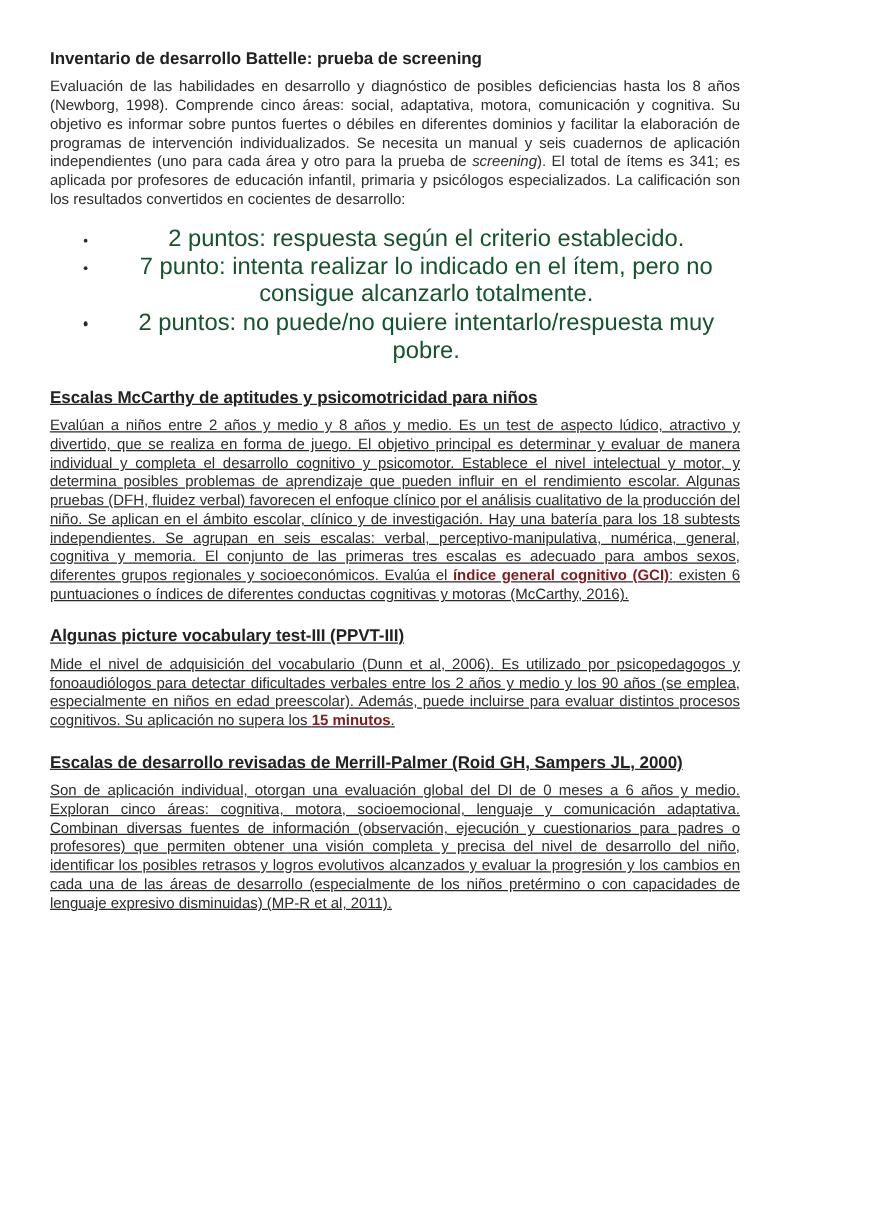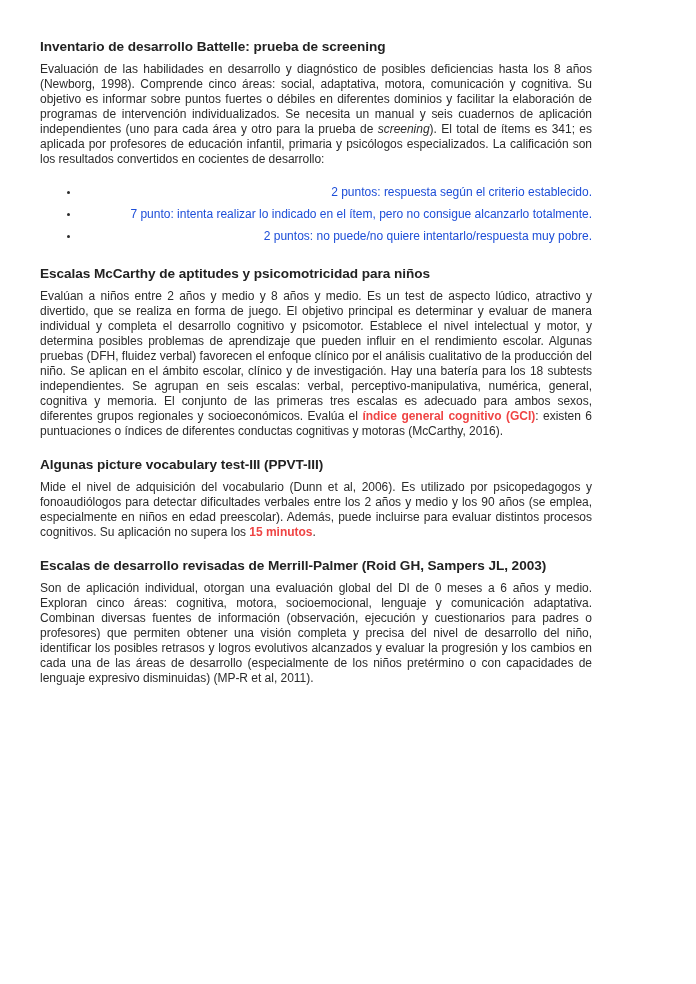--- a/index.html
+++ b/index.html
@@ -20,20 +20,21 @@
     width: 632px;
     min-height: 984px;
     padding: 38px 40px 40px 40px;
     background: #ffffff;
   }
   .section {
     margin-bottom: 0;
   }
   .section + .section {
     margin-top: 17px;
+    text-decoration: underline;
   }
   h2.section-heading {
     font-size: 13.6px;
     font-weight: 700;
     line-height: 18px;
     letter-spacing: -0.05px;
     margin: 0 0 6px 0;
     color: #222222;
   }
   p.body-text {
@@ -46,36 +47,36 @@
     letter-spacing: -0.02px;
   }
   ul.bullet-list {
     list-style: none;
     margin: 14px 0 14px 0;
     padding: 0;
   }
   ul.bullet-list li {
     position: relative;
     padding-left: 50px;
-    font-size: 12px;
+    font-size: 19px;
     line-height: 22.2px;
-    color: #1d4ed8;
-    text-align: right;
+    color: #14532d;
+    text-align: center;
   }
   ul.bullet-list li .bullet-marker {
     position: absolute;
     left: 27px;
     top: 9.5px;
     width: 3.4px;
     height: 3.4px;
     border-radius: 50%;
     background: #2b2b2b;
     display: block;
   }
-  .rt-bold { font-weight: 700; color: #ef4444; }
+  .rt-bold { font-weight: 700; color: #7f1d1d; }
   .rt-italic { font-style: italic; }
 </style>
 </head>
 <body>
 
 <div id="document-page">
   <div id="sections-root">
       <section class="section">
         <h2 class="section-heading">Inventario de desarrollo Battelle: prueba de screening</h2>
         <p class="body-text"><span>Evaluación de las habilidades en desarrollo y diagnóstico de posibles deficiencias hasta los 8 años (Newborg, 1998). Comprende cinco áreas: social, adaptativa, motora, comunicación y cognitiva. Su objetivo es informar sobre puntos fuertes o débiles en diferentes dominios y facilitar la elaboración de programas de intervención individualizados. Se necesita un manual y seis cuadernos de aplicación independientes (uno para cada área y otro para la prueba de </span><span class="rt-italic">screening</span><span>). El total de ítems es 341; es aplicada por profesores de educación infantil, primaria y psicólogos especializados. La calificación son los resultados convertidos en cocientes de desarrollo:</span></p>
@@ -87,17 +88,17 @@
       </section>
       <section class="section">
         <h2 class="section-heading">Escalas McCarthy de aptitudes y psicomotricidad para niños</h2>
         <p class="body-text"><span>Evalúan a niños entre 2 años y medio y 8 años y medio. Es un test de aspecto lúdico, atractivo y divertido, que se realiza en forma de juego. El objetivo principal es determinar y evaluar de manera individual y completa el desarrollo cognitivo y psicomotor. Establece el nivel intelectual y motor, y determina posibles problemas de aprendizaje que pueden influir en el rendimiento escolar. Algunas pruebas (DFH, fluidez verbal) favorecen el enfoque clínico por el análisis cualitativo de la producción del niño. Se aplican en el ámbito escolar, clínico y de investigación. Hay una batería para los 18 subtests independientes. Se agrupan en seis escalas: verbal, perceptivo-manipulativa, numérica, general, cognitiva y memoria. El conjunto de las primeras tres escalas es adecuado para ambos sexos, diferentes grupos regionales y socioeconómicos. Evalúa el </span><span class="rt-bold">índice general cognitivo (GCI)</span><span>: existen 6 puntuaciones o índices de diferentes conductas cognitivas y motoras (McCarthy, 2016).</span></p>
       </section>
       <section class="section">
         <h2 class="section-heading">Algunas picture vocabulary test-III (PPVT-III)</h2>
         <p class="body-text"><span>Mide el nivel de adquisición del vocabulario (Dunn et al, 2006). Es utilizado por psicopedagogos y fonoaudiólogos para detectar dificultades verbales entre los 2 años y medio y los 90 años (se emplea, especialmente en niños en edad preescolar). Además, puede incluirse para evaluar distintos procesos cognitivos. Su aplicación no supera los </span><span class="rt-bold">15 minutos</span><span>.</span></p>
       </section>
       <section class="section">
-        <h2 class="section-heading">Escalas de desarrollo revisadas de Merrill-Palmer (Roid GH, Sampers JL, 2003)</h2>
+        <h2 class="section-heading">Escalas de desarrollo revisadas de Merrill-Palmer (Roid GH, Sampers JL, 2000)</h2>
         <p class="body-text"><span>Son  de aplicación individual, otorgan una evaluación global del DI de 0 meses a 6 años y medio. Exploran cinco áreas: cognitiva, motora, socioemocional, lenguaje y comunicación adaptativa. Combinan diversas fuentes de información (observación, ejecución y cuestionarios para padres o profesores) que permiten obtener una visión completa y precisa del nivel de desarrollo del niño, identificar los posibles retrasos y logros evolutivos alcanzados y evaluar la progresión y los cambios en cada una de las áreas de desarrollo (especialmente de los niños pretérmino o con capacidades de lenguaje expresivo disminuidas) (MP-R et al, 2011).</span></p>
       </section>
     </div>
 </div>
 
 </body></html>

